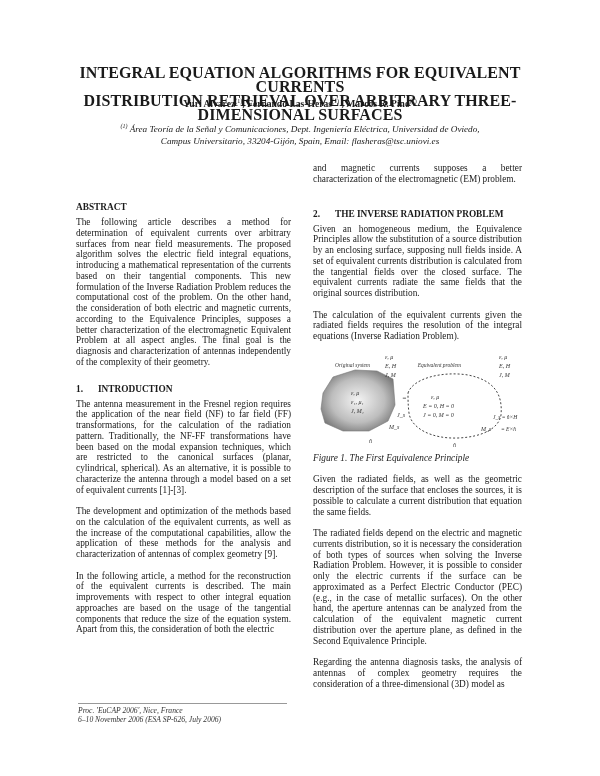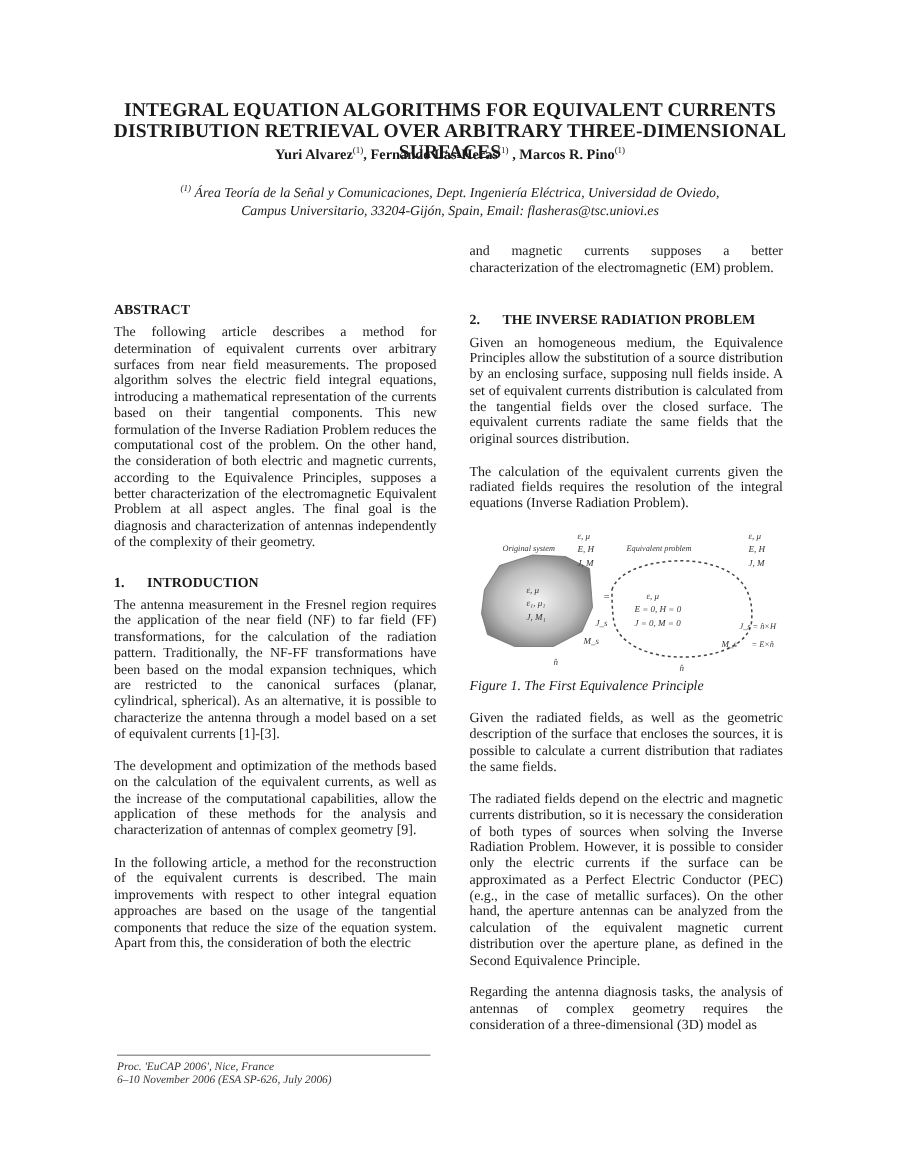--- a/index.html
+++ b/index.html
@@ -1,17 +1,17 @@
 <!DOCTYPE html>
 <html><head>
 <meta charset="utf-8">
 <style>
   html, body { margin: 0; padding: 0; background: #ffffff; }
   body { width: 600px; height: 776px; position: relative; overflow: hidden; font-family: "Liberation Serif", serif; color: #1a1a1a; }
-  .title { position: absolute; left: 60px; width: 480px; top: 66px; text-align: center; font-weight: bold; font-size: 13px; line-height: 14px; letter-spacing: 0.1px; }
+  .title { position: absolute; left: 60px; width: 480px; top: 66px; text-align: center; font-weight: bold; font-size: 16px; line-height: 14px; letter-spacing: 0.1px; }
   .authors { position: absolute; left: 60px; width: 480px; top: 98px; text-align: center; font-weight: bold; font-size: 9.6px; }
   .authors sup { font-size: 6px; font-weight: normal; }
   .affil { position: absolute; left: 60px; width: 480px; top: 120px; text-align: center; font-style: italic; font-size: 9.2px; line-height: 12px; }
   .affil sup { font-size: 6px; }
   .col { position: absolute; font-size: 9.3px; line-height: 10.75px; text-align: justify; }
   .col.left { left: 76px; width: 215px; top: 166px; margin-top: 36px; }
   .col.right { left: 313px; width: 209px; top: 163px; }
   .col p { margin: 0 0 10.75px 0; }
   .col h2 { font-size: 9.3px; font-weight: bold; margin: 0 0 4px 0; line-height: 11px; }
   .col h2 .num { display: inline-block; width: 22px; }
@@ -85,21 +85,21 @@
       <text class="flabel" x="110" y="64" font-size="6">J = 0, M = 0</text>
       <text class="flabel" x="180" y="66" font-size="5.5">J_s = n̂×H</text>
       <text class="flabel" x="168" y="78" font-size="6">M_s</text>
       <text class="flabel" x="188" y="78" font-size="5.5">= E×n̂</text>
       <text class="flabel" x="56" y="90" font-size="6">n̂</text>
       <text class="flabel" x="140" y="94" font-size="6">n̂</text>
     </svg>
   </div>
   <div class="caption">Figure 1. The First Equivalence Principle</div>
 
-  <p>Given the radiated fields, as well as the geometric description of the surface that encloses the sources, it is possible to calculate a current distribution that radiates the same fields.</p>
+  <p>Given the radiated fields, as well as the geometric description of the surface that encloses the sources, it is possible to calculate a current distribution that equation the same fields.</p>
   <p>The radiated fields depend on the electric and magnetic currents distribution, so it is necessary the consideration of both types of sources when solving the Inverse Radiation Problem. However, it is possible to consider only the electric currents if the surface can be approximated as a Perfect Electric Conductor (PEC) (e.g., in the case of metallic surfaces). On the other hand, the aperture antennas can be analyzed from the calculation of the equivalent magnetic current distribution over the aperture plane, as defined in the Second Equivalence Principle.</p>
   <p>Regarding the antenna diagnosis tasks, the analysis of antennas of complex geometry requires the consideration of a three-dimensional (3D) model as</p>
 </div>
 
 <div class="footer-rule"></div>
 <div class="footer">
   <div>Proc. 'EuCAP 2006', Nice, France</div>
   <div>6–10 November 2006 (ESA SP-626, July 2006)</div>
 </div>
 

